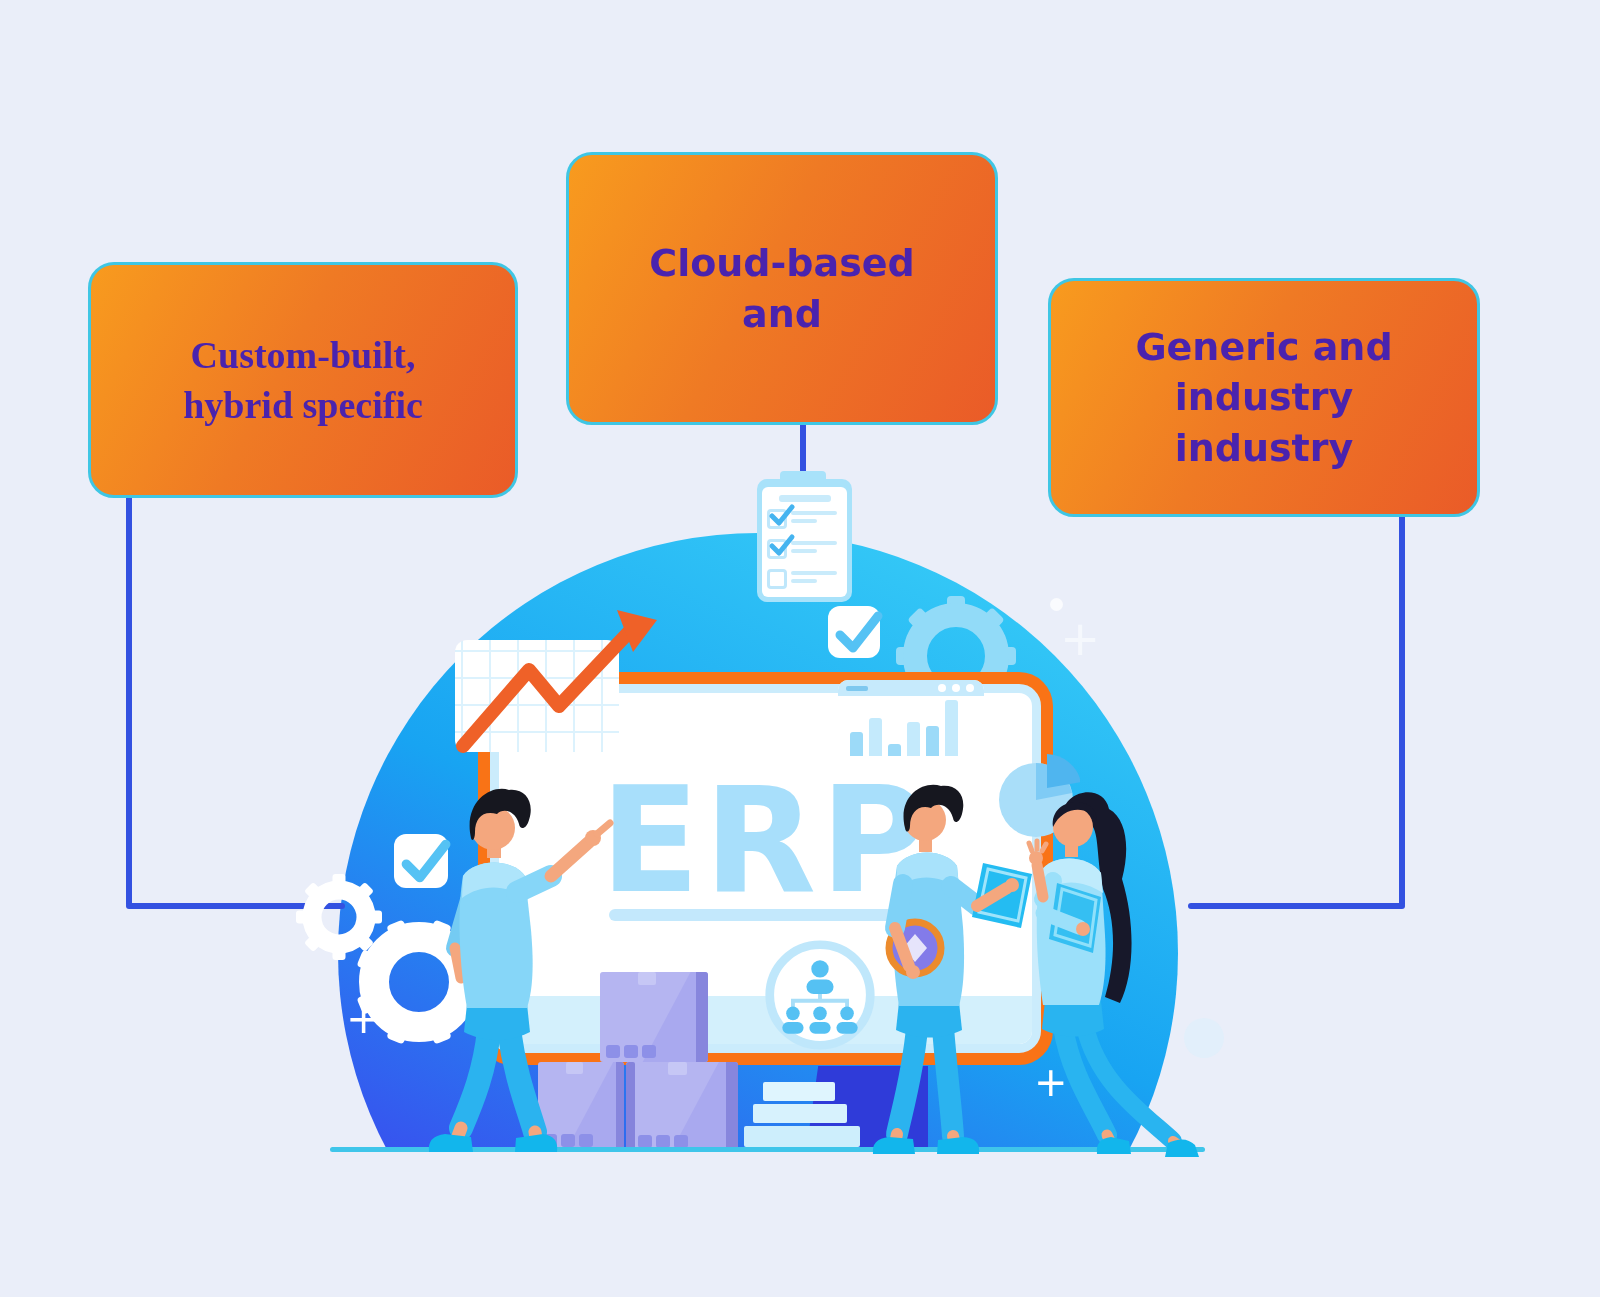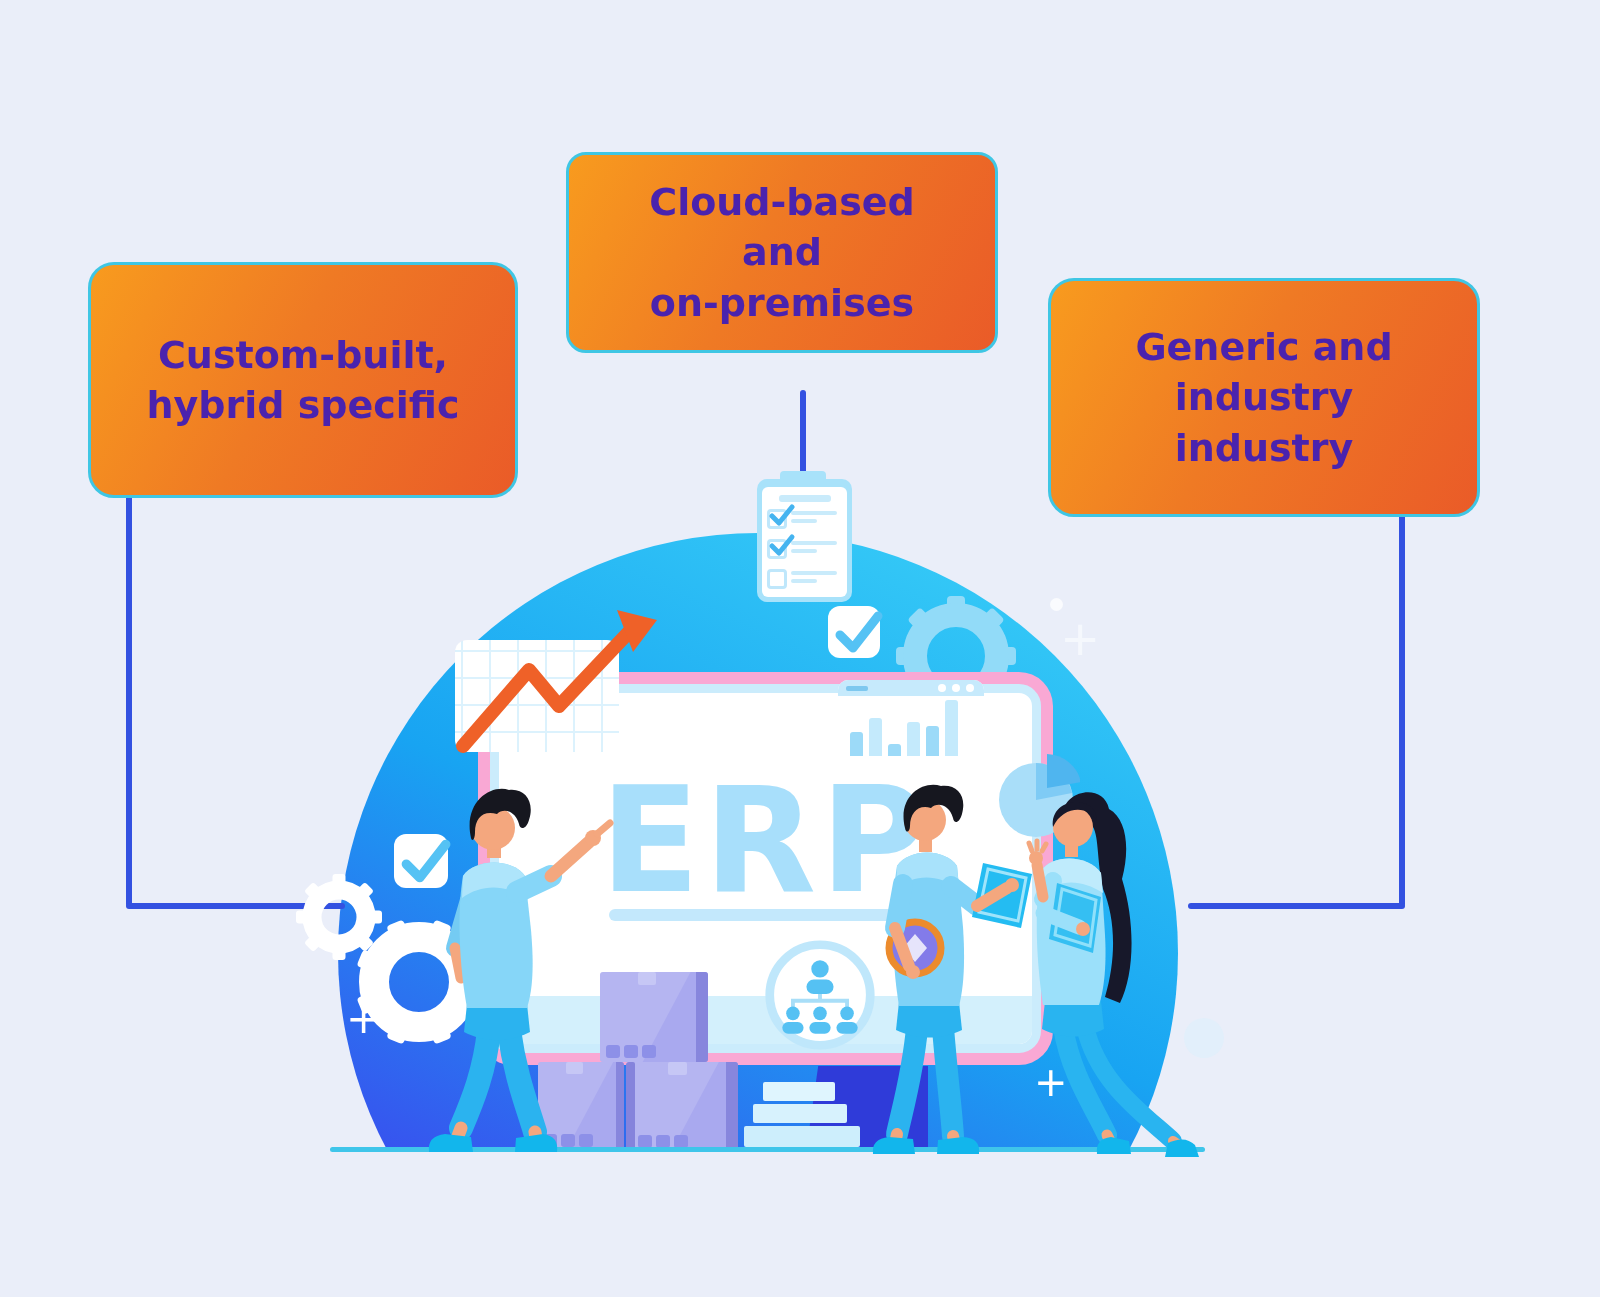--- a/index.html
+++ b/index.html
@@ -55,21 +55,21 @@
   .clip-lines{display:flex; flex-direction:column; gap:4px; padding-top:2px;}
   .clip-lines i{display:block; height:4px; background:#C9EBFB; border-radius:2px;}
   .clip-lines i.l1{width:46px;} .clip-lines i.l2{width:26px;}
 
   
   .check-badge{position:absolute; background:#fff; border-radius:12px;}
   .check-badge svg{position:absolute; left:4px; top:2px; overflow:visible;}
 
   
   .monitor{position:absolute; left:478px; top:672px; width:575px; height:393px;
-    background:#f9a8d4; border-radius:34px; padding:12px; box-sizing:border-box;}
+    background:#f97316; border-radius:34px; padding:12px; box-sizing:border-box;}
   .monitor-inner{position:relative; width:100%; height:100%; background:#fff;
     border:9px solid #CBECFC; border-radius:22px; box-sizing:border-box; overflow:hidden;}
   .erp-text{position:absolute; left:0; right:0; top:74px; text-align:center;
     font-size:146px; font-weight:800; letter-spacing:4px; color:#A8DFFB; line-height:1;}
   .erp-underline{position:absolute; left:110px; width:300px; top:216px; height:12px; background:#C3E8FC; border-radius:6px;}
   .screen-strip{position:absolute; left:0; right:0; bottom:0; height:48px; background:#D3F0FC;}
 
   
   .stand{position:absolute; left:806px; top:1066px; width:122px; height:86px; background:#2F3BD9;
     clip-path:polygon(10% 0,100% 0,100% 100%,0 100%);}
@@ -103,28 +103,27 @@
   <div class="circle-clip">
     <div class="big-circle"></div>
   </div>
 
   <div class="line" style="left:126px; top:495px; width:6px; height:412px;"></div>
   <div class="line" style="left:126px; top:903px; width:219px; height:6px;"></div>
   <div class="line" style="left:800px; top:390px; width:6px; height:84px;"></div>
   <div class="line" style="left:1399px; top:514px; width:6px; height:393px;"></div>
   <div class="line" style="left:1188px; top:903px; width:217px; height:6px;"></div>
 
-  <div class="callout" style="left:88px; top:262px; width:430px; height:236px;">
+  <div class="callout" style="left:88px; top:262px; width:430px; height:236px;font-family:Liberation Serif, serif;">
     <span>Custom-built,</span>
     <span>hybrid specific</span>
   </div>
-  <div class="callout" style="left:566px; top:152px; width:432px; height:201px;border-radius:20px;">
+  <div class="callout" style="left:566px; top:152px; width:432px; height:273px;">
     <span>Cloud-based</span>
     <span>and</span>
-    <span>on-premises</span>
   </div>
   <div class="callout" style="left:1048px; top:278px; width:432px; height:239px;">
     <span>Generic and</span>
     <span>industry</span>
     <span>industry</span>
   </div>
 
   <svg class="abs" style="left:896px; top:596px;" width="120" height="120" viewBox="0 0 120 120">
     <g fill="#92DBF8">
       <rect x="51" y="0" width="18" height="22" rx="4" transform="rotate(0 60 60)"></rect>

